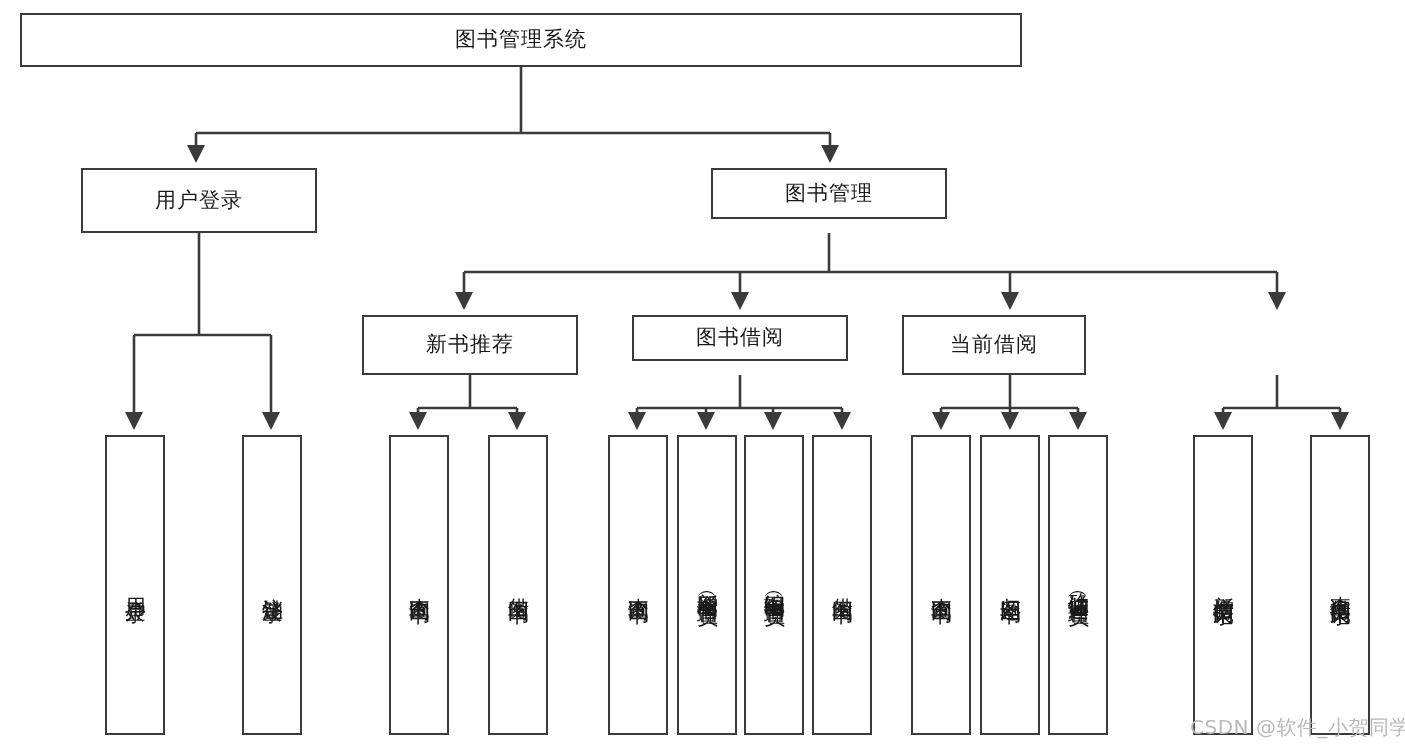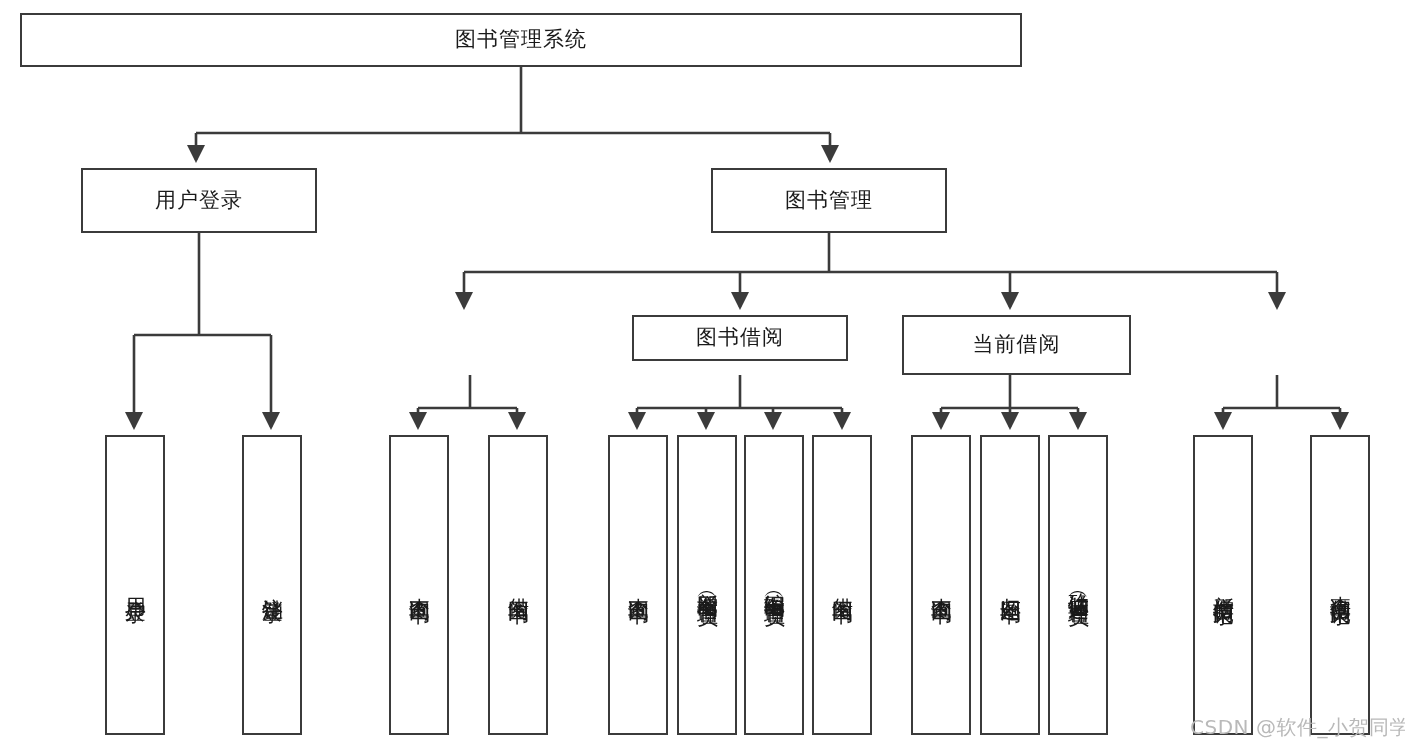--- a/index.html
+++ b/index.html
@@ -120,28 +120,31 @@
     </g>
   </svg>
 
   <div class="node horiz" style="left:20px;top:13px;width:1002px;height:54px;">
     <span>图书管理系统</span>
   </div>
 
   <div class="node horiz" style="left:81px;top:168px;width:236px;height:65px;">
     <span>用户登录</span>
   </div>
-  <div class="node horiz" style="left:711px;top:168px;width:236px;height:65px;text-align:center;">
+  <div class="node horiz" style="left:711px;top:168px;width:236px;height:51px;text-align:center;">
     <span>图书管理</span>
   </div>
 
+  <div class="node horiz" style="left:362px;top:315px;width:216px;height:60px;">
+    <span>新书推荐</span>
+  </div>
   <div class="node horiz" style="left:632px;top:315px;width:216px;height:46px;">
     <span>图书借阅</span>
   </div>
-  <div class="node horiz" style="left:902px;top:315px;width:229px;height:60px;">
+  <div class="node horiz" style="left:902px;top:315px;width:184px;height:60px;">
     <span>当前借阅</span>
   </div>
 
   <div class="node vert" style="left:105px;top:435px;width:60px;height:300px;">
     <span class="vlabel">用户登录</span>
   </div>
   <div class="node vert" style="left:242px;top:435px;width:60px;height:300px;">
     <span class="vlabel">注销登录</span>
   </div>
 

